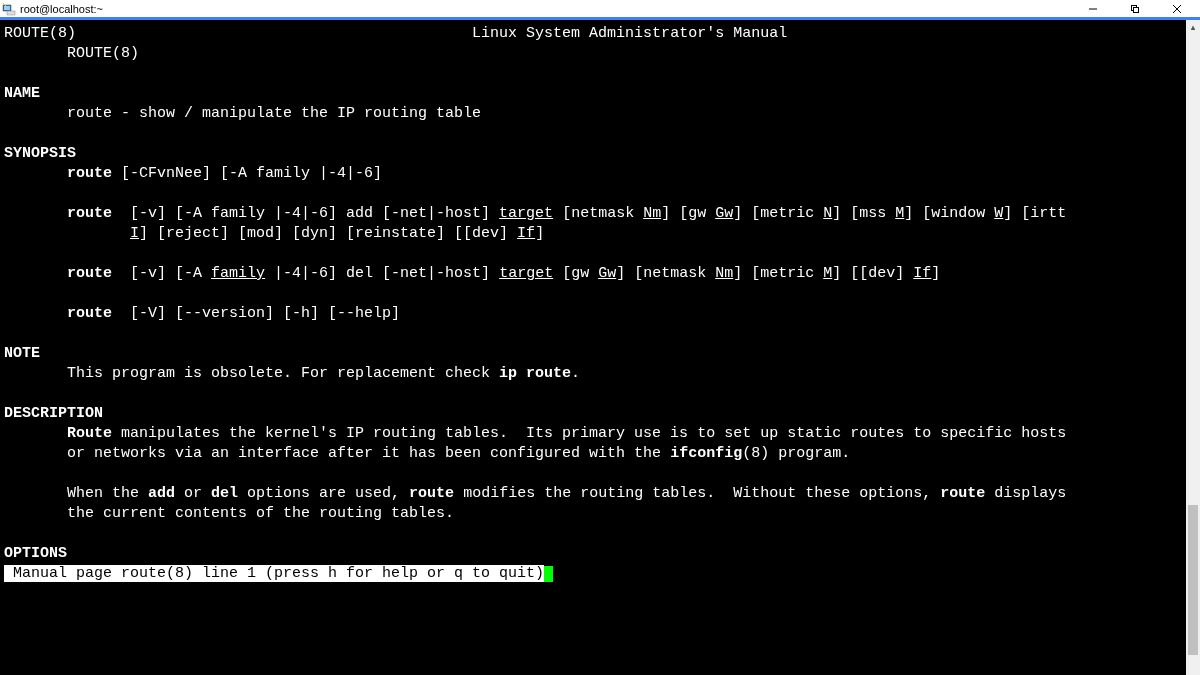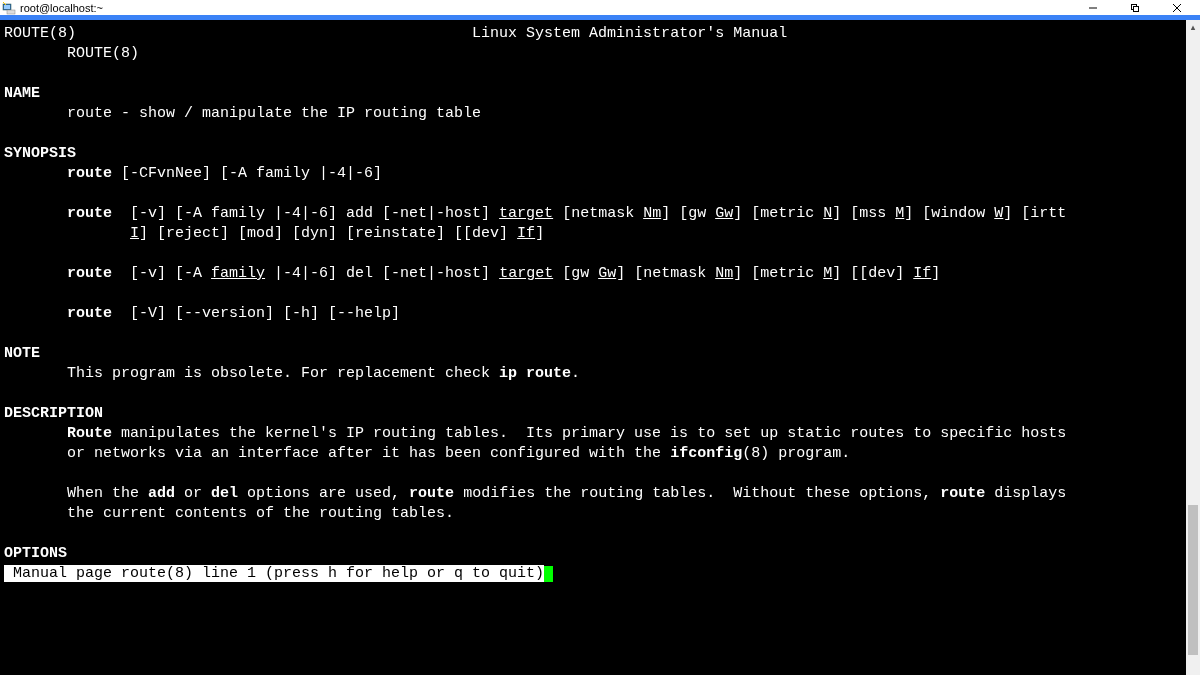--- a/index.html
+++ b/index.html
@@ -2,21 +2,21 @@
 <html><head>
 <meta charset="utf-8">
 <style>
   * { box-sizing: border-box; margin: 0; padding: 0; }
   html, body { width: 1200px; height: 675px; overflow: hidden; font-family: sans-serif; background: #fff; }
   .titlebar {
     height: 20px;
     background: #fff;
     display: flex;
     align-items: center;
-    border-bottom: 5px solid #3b82f6;
+    border-bottom: 3px solid #3b82f6;
     font-size: 11px;
     color: #000;
     padding: 0 2px;
   }
   .titlebar .putty-icon {
     width: 14px; height: 14px; margin-right: 4px;
     display:inline-block;
   }
   .titlebar .title-text { flex: 0 0 auto; }
   .titlebar .spacer { flex: 1 1 auto; }

